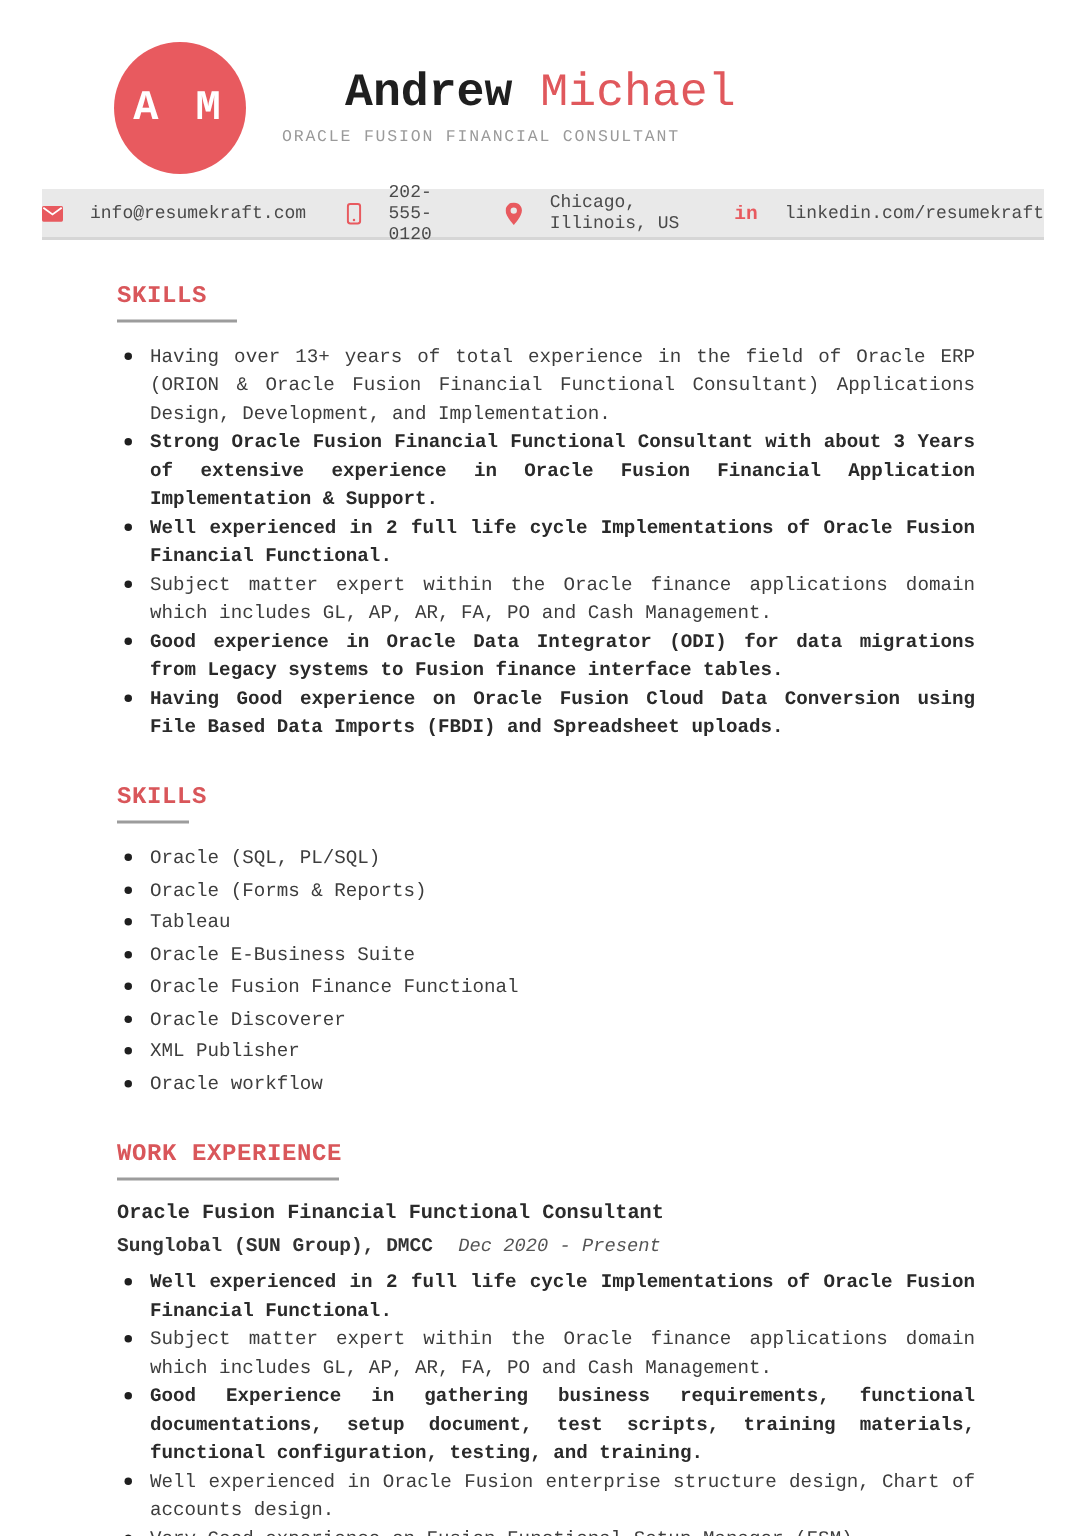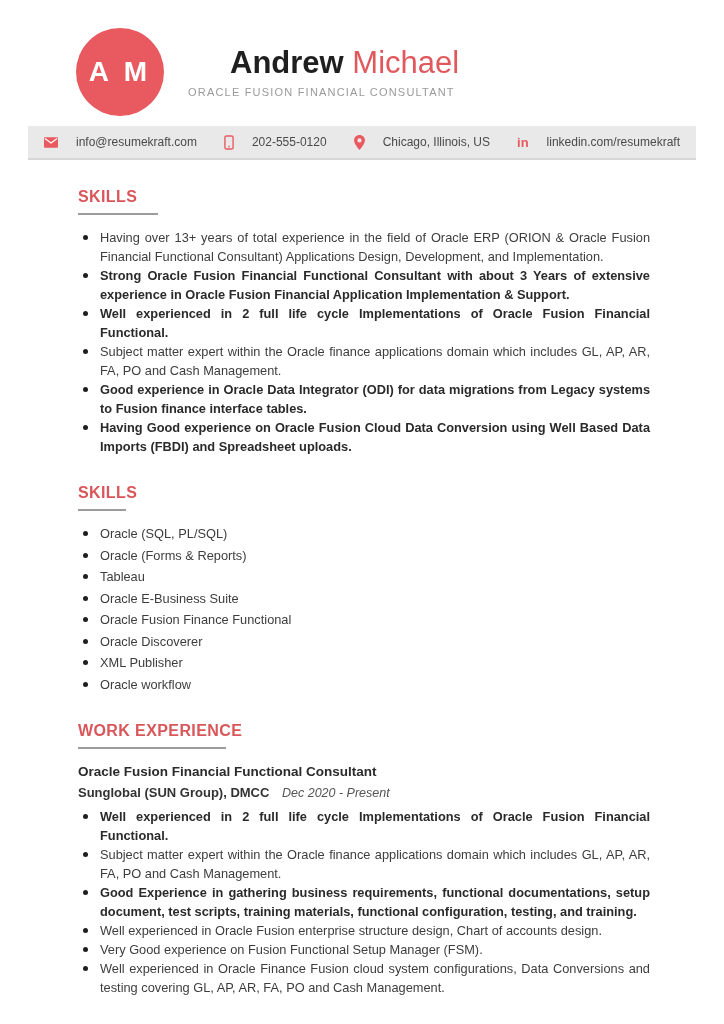--- a/index.html
+++ b/index.html
@@ -1,19 +1,19 @@
 <!DOCTYPE html>
 <html><head>
 <meta charset="utf-8">
 <style>
   * { margin:0; padding:0; box-sizing:border-box; }
   html,body { background:#ffffff; }
   .page {
     width:668px; height:1024px; background:#ffffff; overflow:hidden;
-    font-family:Liberation Sans, sans-serif; color:#3d3d3d;
+    font-family:Liberation Mono, monospace; color:#3d3d3d;
     margin:0 auto; position:relative;
   }
   
   .header { display:flex; align-items:center; padding:28px 48px 10px 48px; }
   .avatar {
     width:88px; height:88px; border-radius:50%; background:#e85a5f;
     color:#ffffff; display:flex; align-items:center; justify-content:center;
     font-size:28px; font-weight:700; letter-spacing:4px; flex:0 0 88px;
   }
   .name-block { margin-left:24px; }
@@ -111,21 +111,21 @@
 
     <div class="section">
       <div class="section-heading">SKILLS</div>
       <div class="heading-rule rule-summary"></div>
       <ul class="bullets">
         <li>Having over 13+ years of total experience in the field of Oracle ERP (ORION &amp; Oracle Fusion Financial Functional Consultant) Applications Design, Development, and Implementation.</li>
         <li class="b">Strong Oracle Fusion Financial Functional Consultant with about 3 Years of extensive experience in Oracle Fusion Financial Application Implementation &amp; Support.</li>
         <li class="b">Well experienced in 2 full life cycle Implementations of Oracle Fusion Financial Functional.</li>
         <li>Subject matter expert within the Oracle finance applications domain which includes GL, AP, AR, FA, PO and Cash Management.</li>
         <li class="b">Good experience in Oracle Data Integrator (ODI) for data migrations from Legacy systems to Fusion finance interface tables.</li>
-        <li class="b">Having Good experience on Oracle Fusion Cloud Data Conversion using Well Based Data Imports (FBDI) and Spreadsheet uploads.</li>
+        <li class="b">Having Good experience on Oracle Fusion Cloud Data Conversion using File Based Data Imports (FBDI) and Spreadsheet uploads.</li>
       </ul>
     </div>
 
     <div class="section">
       <div class="section-heading">SKILLS</div>
       <div class="heading-rule rule-skills"></div>
       <ul class="bullets skills-list">
         <li>Oracle (SQL, PL/SQL)</li>
         <li>Oracle (Forms &amp; Reports)</li>
         <li>Tableau</li>

